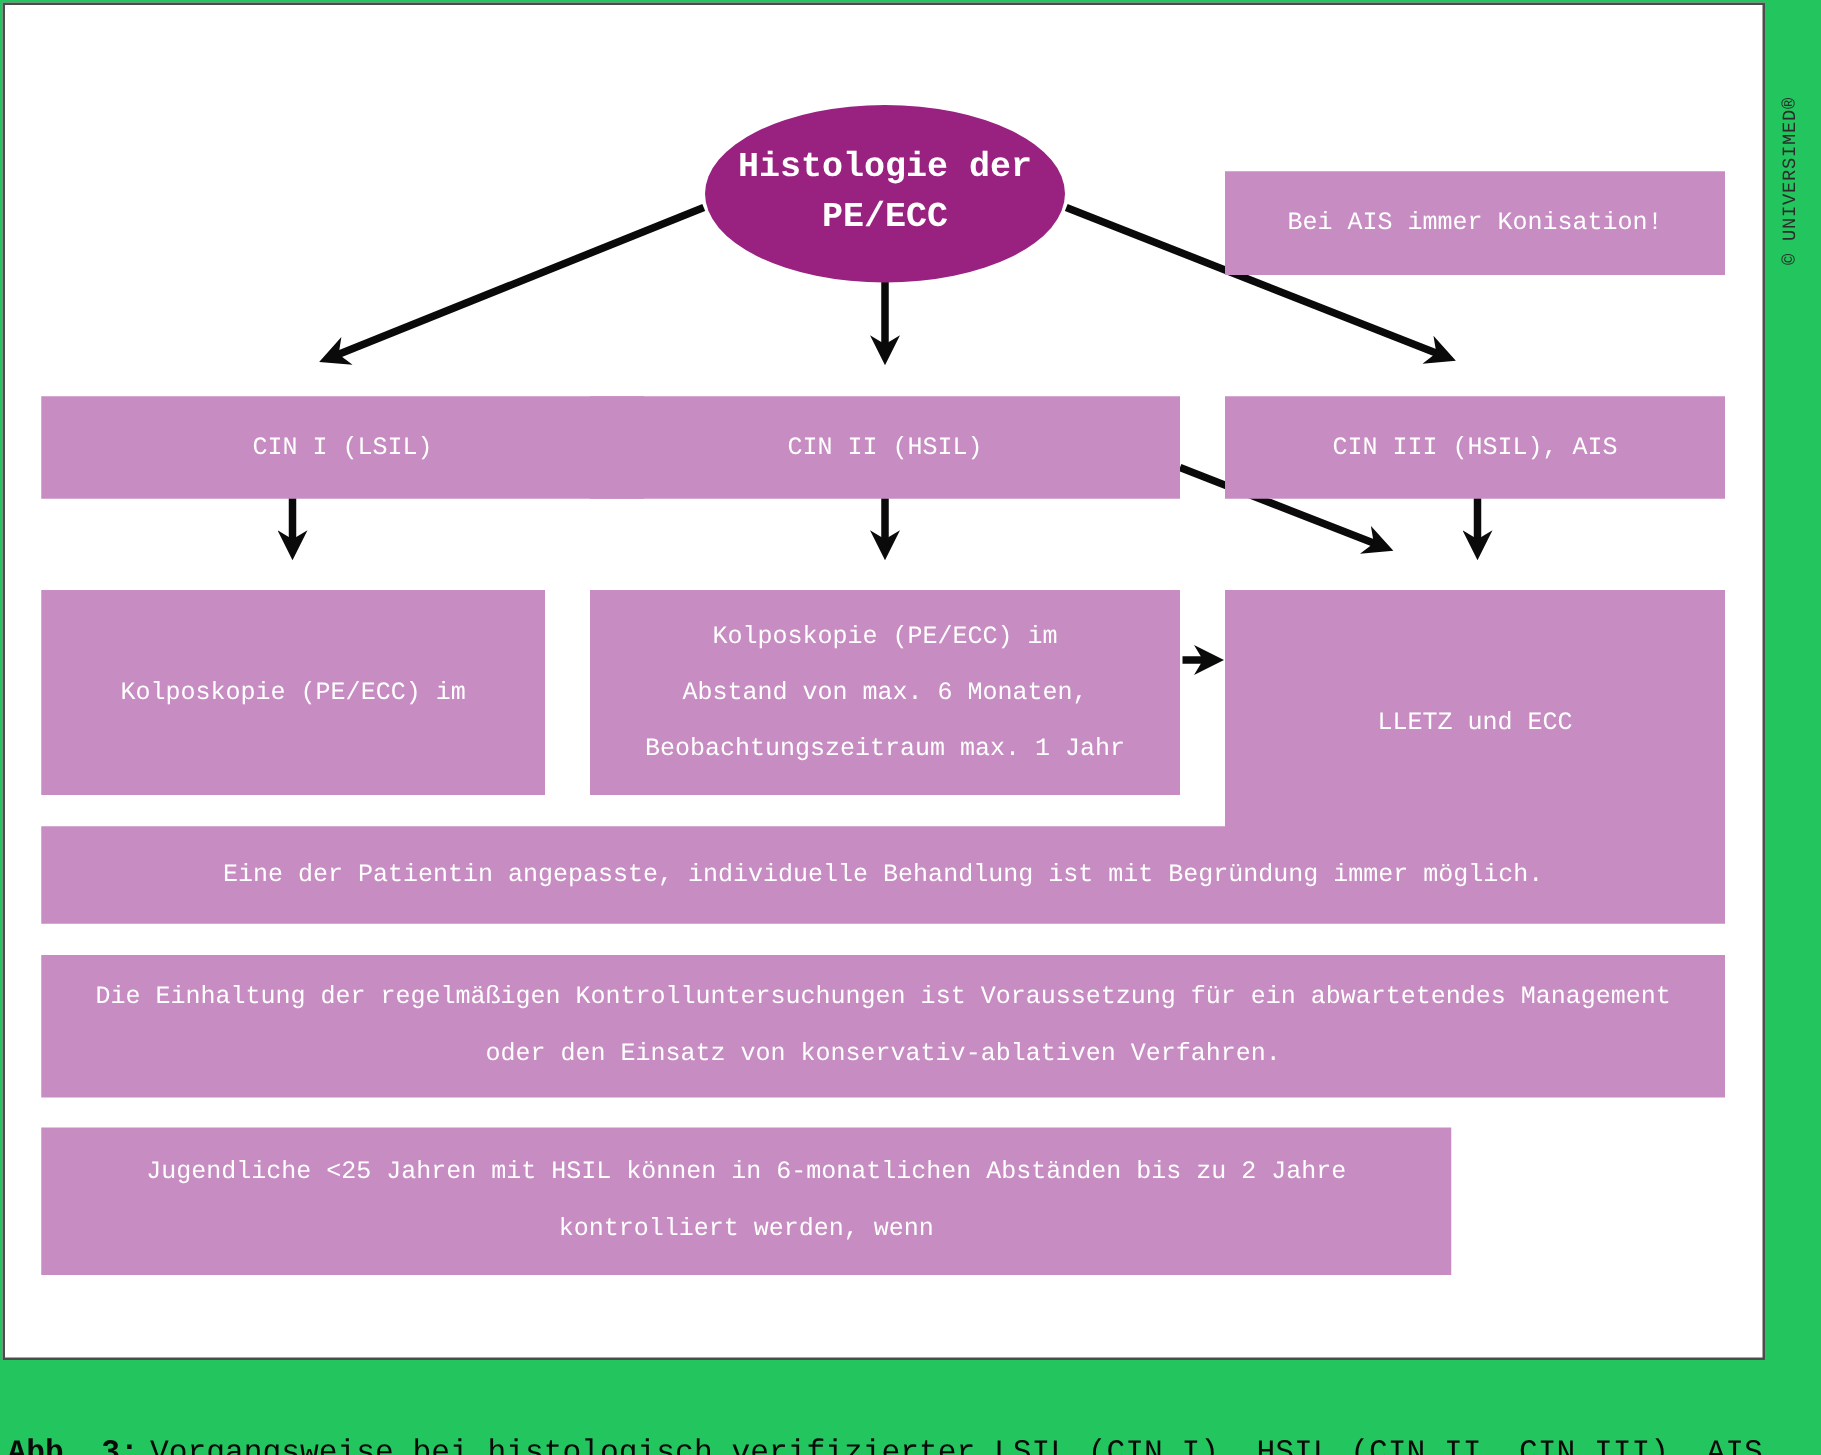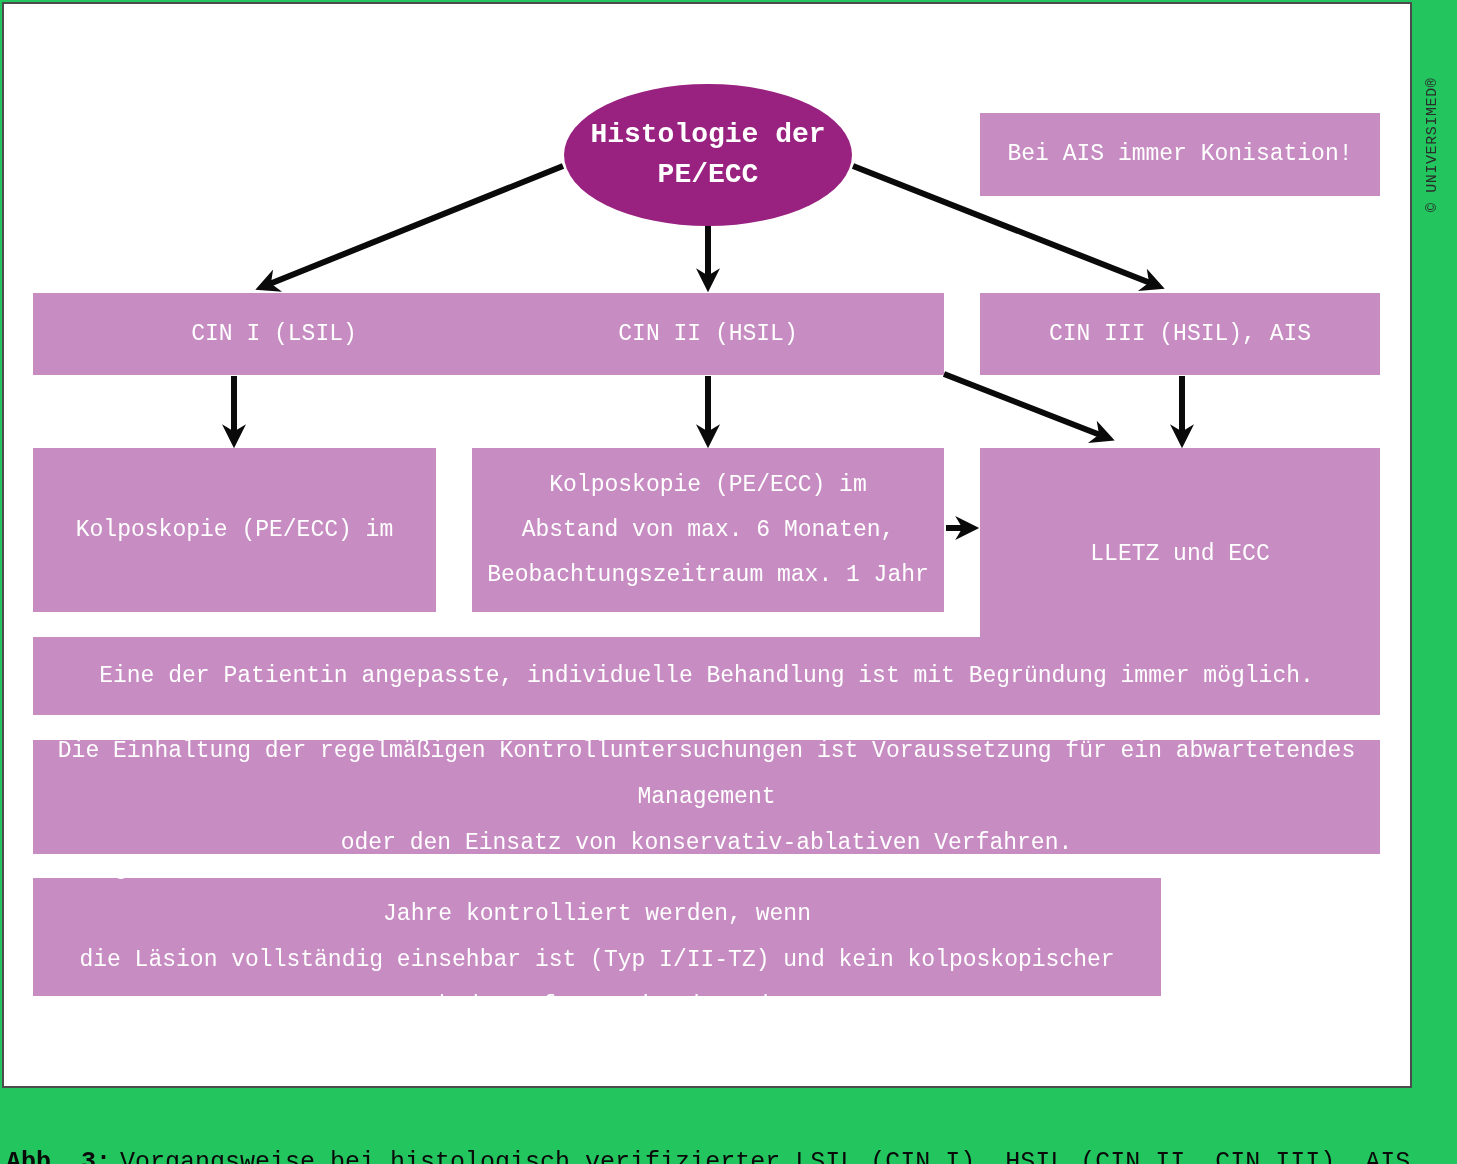--- a/index.html
+++ b/index.html
@@ -26,23 +26,24 @@
   .arrows{
     position:absolute;left:0;top:0;width:1457px;height:1164px;
     pointer-events:none;
   }
   .node{
     position:absolute;
     background:var(--box-fill,#C78DC3);
     color:var(--text-on-box,#fff);
     display:flex;flex-direction:column;align-items:center;justify-content:center;
     text-align:center;
-    font-size:23px;
+    font-size:20px;
     line-height:45px;
     box-sizing:border-box;
+    margin-top:24px;
   }
   .ellipse{
     position:absolute;
     left:564px;top:84px;width:288px;height:142px;
     background:var(--root-fill,#992180);
     border-radius:50%;
     color:#fff;font-weight:bold;font-size:28px;line-height:40px;
     display:flex;flex-direction:column;align-items:center;justify-content:center;
     text-align:center;
   }
@@ -142,21 +143,20 @@
 
   <div class="node wide1">
     <span>Eine der Patientin angepasste, individuelle Behandlung ist mit Begründung immer möglich.</span>
   </div>
   <div class="node wide2">
     <span>Die Einhaltung der regelmäßigen Kontrolluntersuchungen ist Voraussetzung für ein abwartetendes Management</span>
     <span>oder den Einsatz von konservativ-ablativen Verfahren.</span>
   </div>
   <div class="node wide3">
     <span>Jugendliche &lt;25 Jahren mit HSIL können in 6-monatlichen Abständen bis zu 2 Jahre kontrolliert werden, wenn</span>
-    <span>die Läsion vollständig einsehbar ist (Typ I/II-TZ) und kein kolposkopischer Verdacht auf Invasion besteht.</span>
   </div>
 
   <div class="watermark">© UNIVERSIMED®</div>
 
   <div class="caption">
     <span class="cap-label">Abb. 3:</span><span>Vorgangsweise bei histologisch verifizierter LSIL (CIN I), HSIL (CIN II, CIN III), AIS</span>
   </div>
 
 </div>
 

